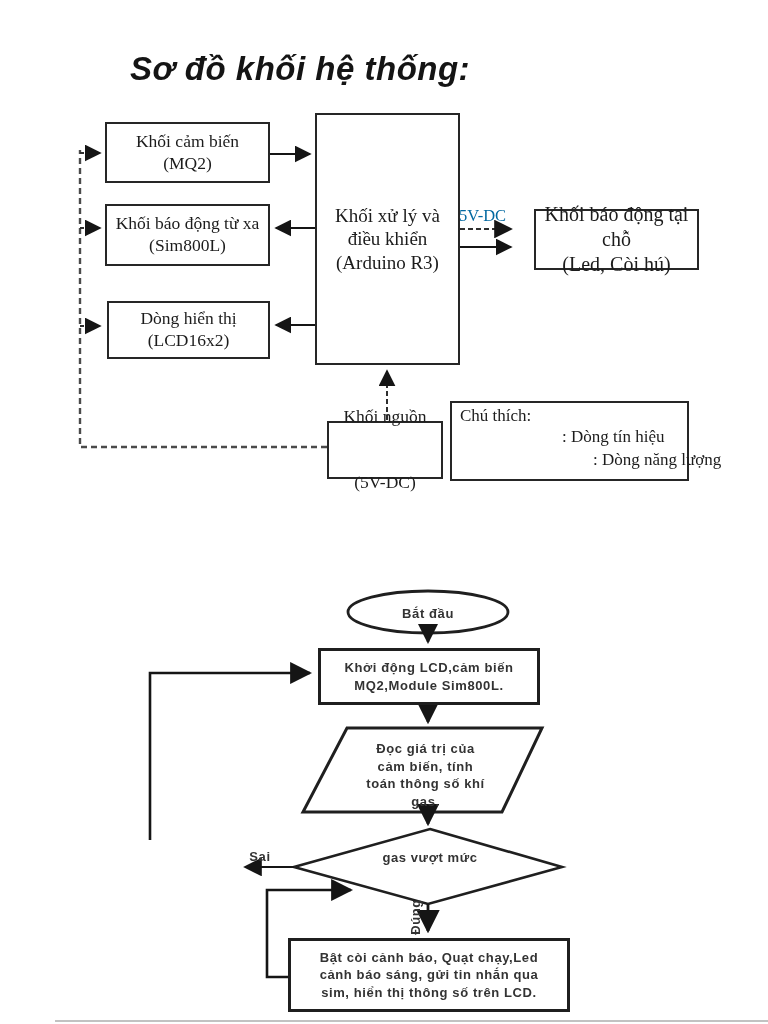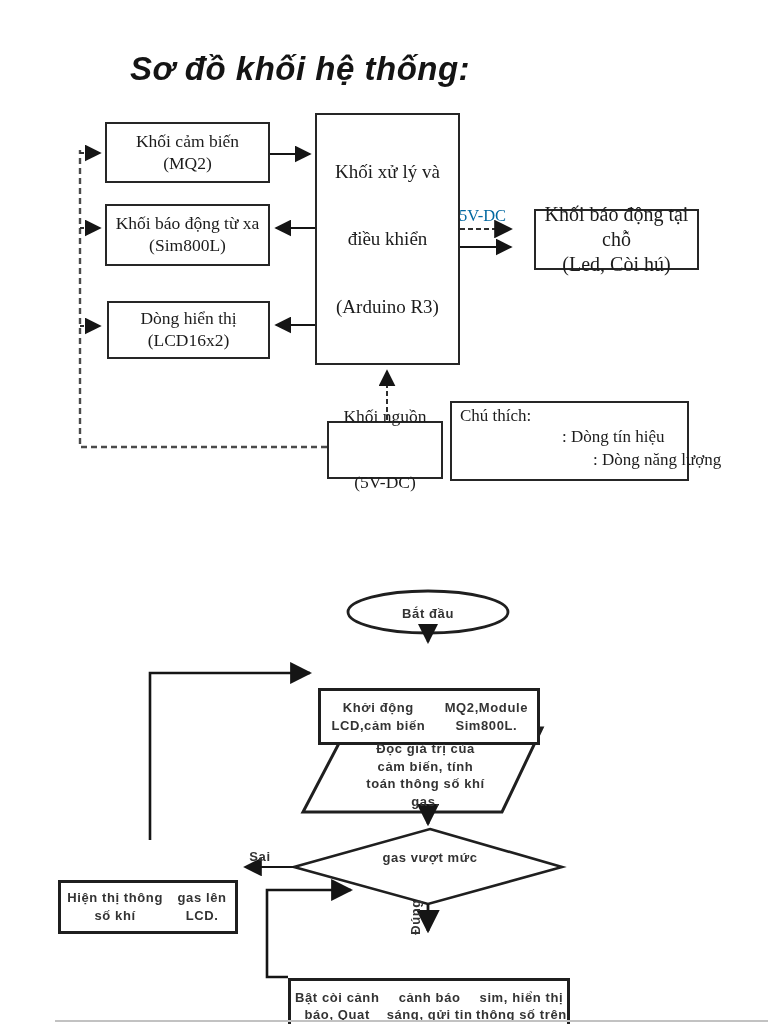--- a/index.html
+++ b/index.html
@@ -28,21 +28,21 @@
   .legend-title{font-size:17px;color:#1c1c1c;}
   .legend-item{font-size:17px;color:#1c1c1c;}
 
   
   .fc-text{
     font-family:"Liberation Sans", sans-serif;font-weight:bold;font-size:13px;
     letter-spacing:0.6px;color:#333;line-height:1.35;text-align:center;
   }
   .fbox{
     border:3px solid #1f1f1f;background:#fff;
-    display:flex;align-items:center;justify-content:center;margin-top:40px;
+    display:flex;flex-direction:column;align-items:center;justify-content:center;
   }
   .rot{
     display:flex;align-items:center;justify-content:center;
     transform:rotate(-90deg);transform-origin:center;
   }
   .hairline{background:#c2c2c2;}
 </style>
 </head>
 <body>
 
@@ -93,21 +93,21 @@
   <div class="abs bbox" style="left:105px;top:204px;width:161px;height:58px;">
     <span>Khối báo động từ xa</span>
     <span>(Sim800L)</span>
   </div>
 
   <div class="abs bbox" style="left:107px;top:301px;width:159px;height:54px;">
     <span>Dòng hiển thị</span>
     <span>(LCD16x2)</span>
   </div>
 
-  <div class="abs bbox" style="left:315px;top:113px;width:141px;height:248px;font-size:19px;gap:44px;">
+  <div class="abs bbox" style="left:315px;top:113px;width:141px;height:248px;font-size:19px;">
     <span>Khối xử lý và</span>
     <span>điều khiển</span>
     <span>(Arduino R3)</span>
   </div>
 
   <div class="abs bbox" style="left:517px;top:209px;width:161px;height:57px;font-size:20px;margin-left:17px;">
     <span>Khối báo động tại chỗ</span>
     <span>(Led, Còi hú)</span>
   </div>
 
@@ -138,24 +138,20 @@
   </div>
 
   <div class="abs fc-text" style="left:340px;top:849px;width:180px;">
     <div>gas vượt mức</div>
   </div>
 
   <div class="abs fc-text" style="left:242px;top:848px;width:36px;">Sai</div>
 
   <div class="abs fc-text rot" style="left:398px;top:900px;width:36px;height:34px;">Đúng</div>
 
-  <div class="abs fbox fc-text" style="left:58px;top:840px;width:174px;height:48px;">
-    <span>Hiện thị thông số khí</span>
-    <span>gas lên LCD.</span>
-  </div>
 
   <div class="abs fbox fc-text" style="left:288px;top:938px;width:276px;height:68px;">
     <span>Bật còi cảnh báo, Quạt chạy,Led</span>
     <span>cảnh báo sáng, gửi tin nhắn qua</span>
     <span>sim, hiển thị thông số trên LCD.</span>
   </div>
 
   <div class="abs hairline" style="left:55px;top:1020px;width:713px;height:2px;"></div>
 
 </div>

